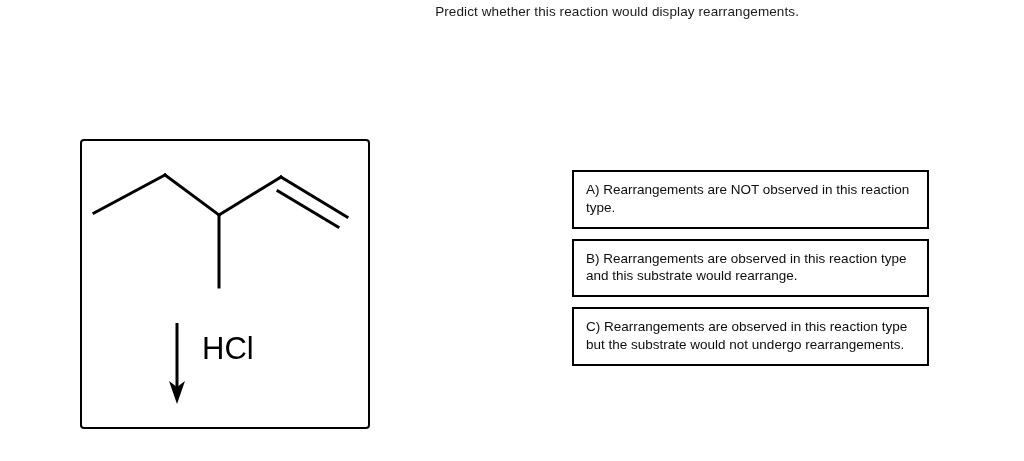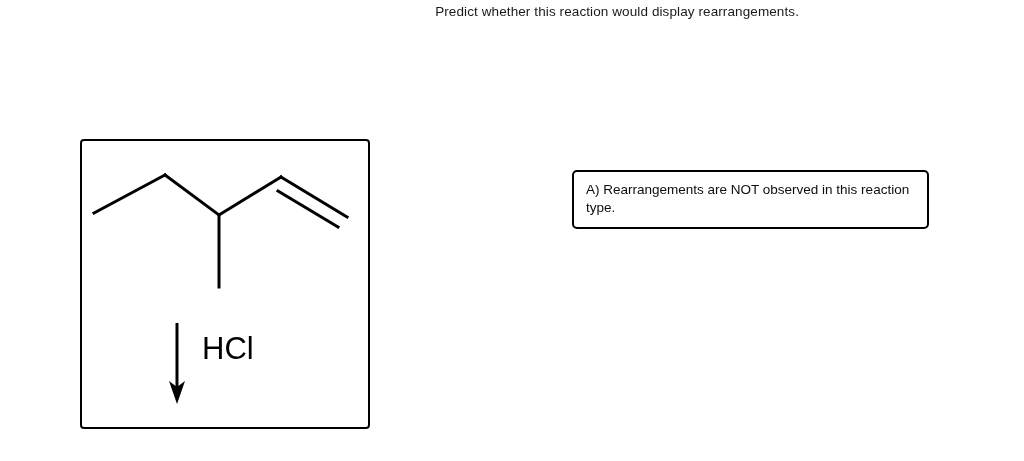--- a/index.html
+++ b/index.html
@@ -52,21 +52,21 @@
     letter-spacing: 0px;
   }
   .answers {
     position: absolute;
     left: 572px;
     top: 170px;
     width: 357px;
   }
   .answer {
     border: 2px solid #000000;
-    border-radius: 5px;
+    border-radius: 0;
     box-sizing: border-box;
     padding: 9px 12px 10px 12px;
     margin-bottom: 10px;
     font-size: 13.5px;
     line-height: 1.32;
     color: #0d0d0d;
     background: #ffffff;
   }
   .answer:last-child {
     margin-bottom: 0;
@@ -101,13 +101,15 @@
       <line x1="95" y1="182" x2="95" y2="250" stroke="#000000" stroke-width="3"></line>
       <polygon points="95,263 87,240 95,246 103,240" fill="#000000"></polygon>
     </g>
   </svg>
 </div>
 
 <div class="hcl-label">HCl</div>
 
 <div class="answers">
   <div class="answer">A) Rearrangements are NOT observed in this reaction type.</div>
+  <div class="answer">B) Rearrangements are observed in this reaction type and this substrate would rearrange.</div>
+  <div class="answer">C) Rearrangements are observed in this reaction type but the substrate would not undergo rearrangements.</div>
 </div>
 
 </body></html>

